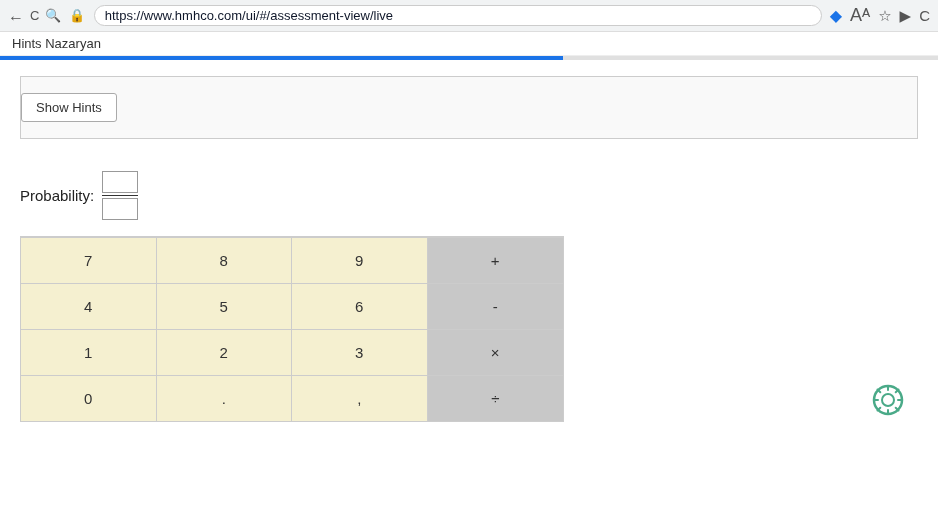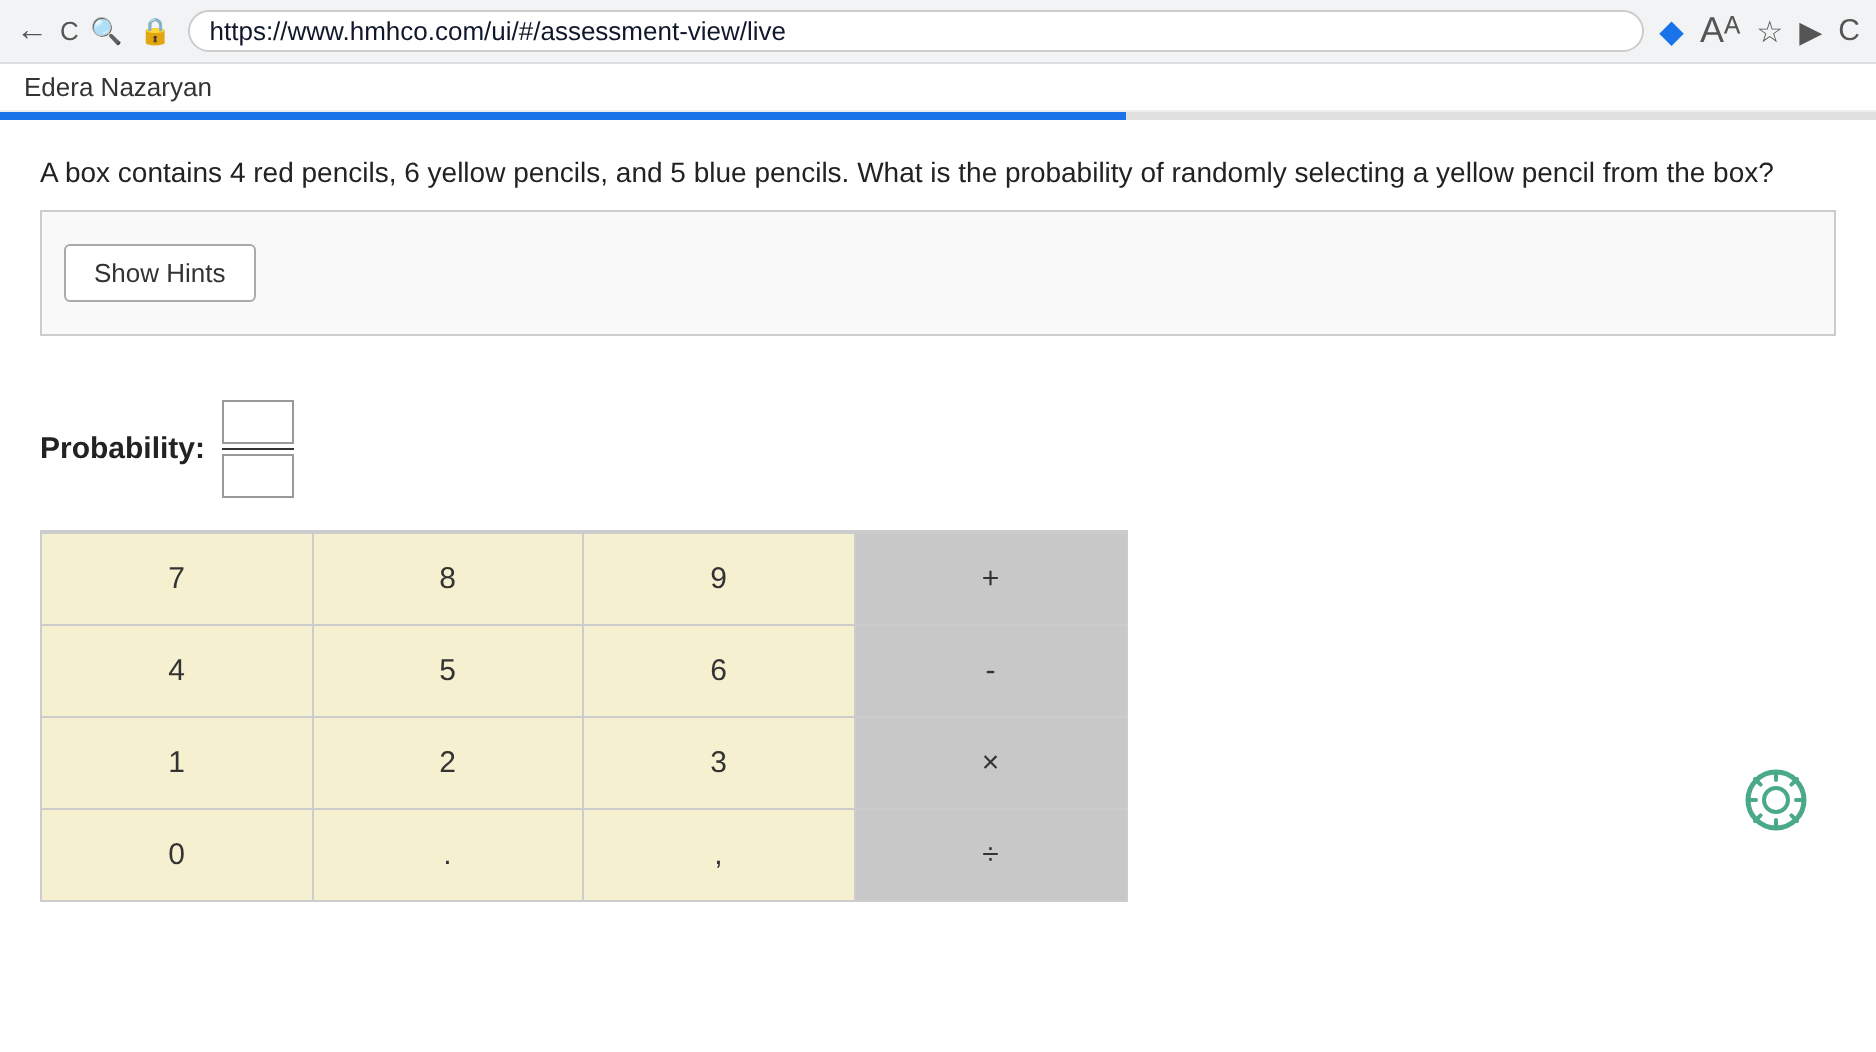--- a/index.html
+++ b/index.html
@@ -93,42 +93,41 @@
     .instruction-text {
       font-size: 14px;
       color: #222;
       margin-bottom: 12px;
     }
 
     
     .hints-area {
       border: 1px solid #ccc;
       background: #f9f9f9;
-      padding: 16px 11px;
+      padding: 16px 0;
       margin-bottom: 16px;
       min-height: 60px;
     }
 
     .show-hints-btn {
       background: #fff;
       border: 1px solid #aaa;
       padding: 6px 14px;
       font-size: 13px;
       cursor: pointer;
       border-radius: 3px;
       color: #333;
     }
 
     
     .probability-row {
       display: flex;
       align-items: center;
       gap: 8px;
       padding: 16px 0 8px 0;
-      font-weight: bold;
     }
 
     .probability-label {
       font-size: 15px;
       color: #222;
     }
 
     .fraction-input {
       display: flex;
       flex-direction: column;
@@ -221,29 +220,28 @@
   <div class="browser-right-icons">
     <span style="color:#1a73e8; font-size:16px;">◆</span>
     <span style="font-size:18px;">Aᴬ</span>
     <span>☆</span>
     <span>▶</span>
     <span>C</span>
   </div>
 </div>
 
 <div class="user-bar">
-  <span>Edera Nazaryan</span>
+  <span>Hints Nazaryan</span>
 </div>
 
 <div class="progress-bar-container">
   <div class="progress-bar-fill"></div>
 </div>
 
 <div class="main-content">
-  <p class="question-text">A box contains 4 red pencils, 6 yellow pencils, and 5 blue pencils. What is the probability of randomly selecting a yellow pencil from the box?</p>
 
   
   <div class="hints-area">
     <button class="show-hints-btn">Show Hints</button>
   </div>
 
   
   <div class="probability-row">
     <span class="probability-label">Probability:</span>
     <div class="fraction-input">

